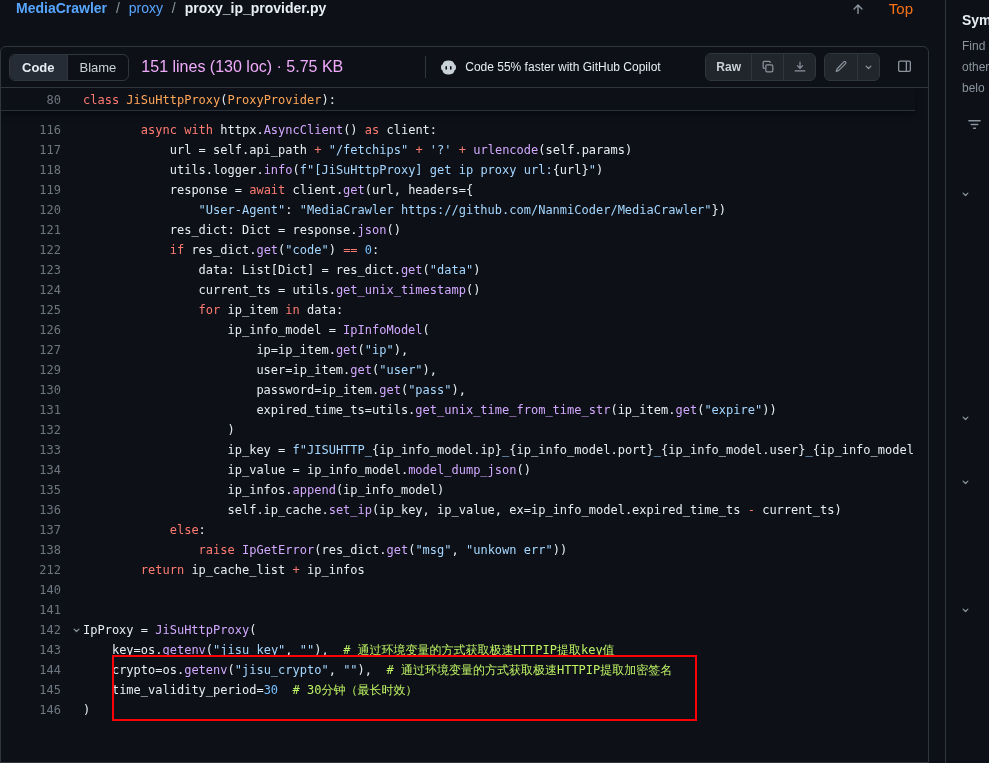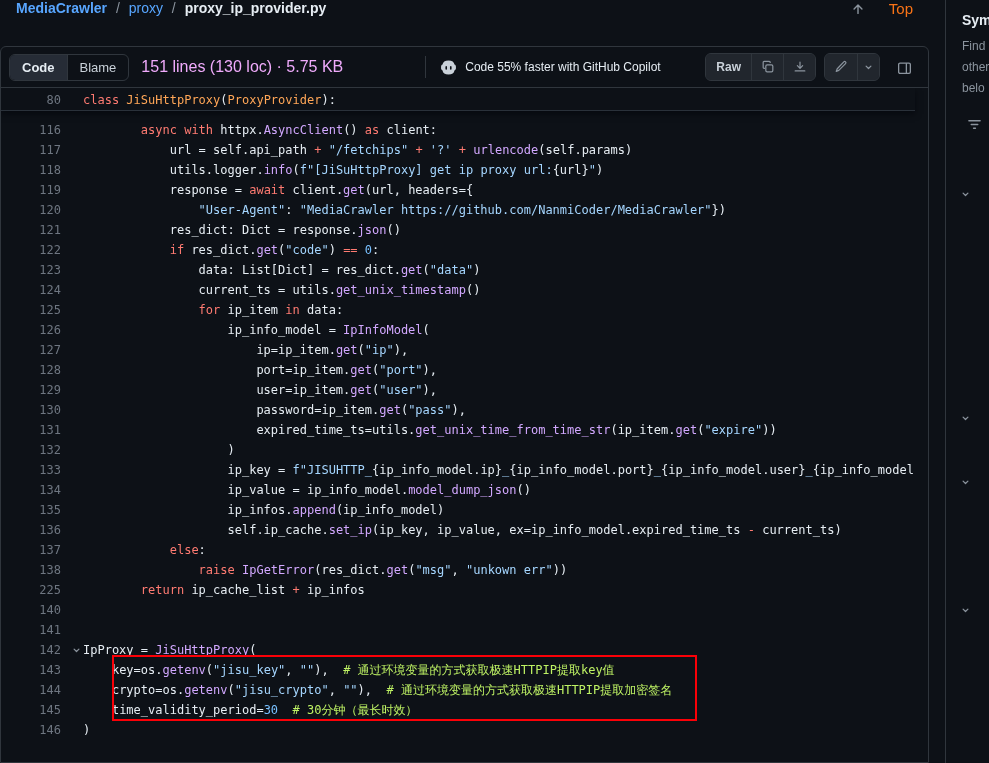--- a/index.html
+++ b/index.html
@@ -18,21 +18,21 @@
 
   .code-panel{flex:1;border:1px solid #30363d;border-radius:6px 6px 0 0;display:flex;flex-direction:column;overflow:hidden;background:#0d1117}
 
   .toolbar{height:41px;flex:none;border-bottom:1px solid #30363d;display:flex;align-items:center;padding:0 8px;gap:12px}
   .seg-control{display:flex;border:1px solid #30363d;border-radius:6px;overflow:hidden;flex:none}
   .seg{padding:5px 12px;font-size:13px;color:#c9d1d9;background:transparent;border:none;cursor:pointer}
   .seg.active{background:#262c36;color:#e6edf3;font-weight:700}
   .seg + .seg{border-left:1px solid #30363d}
   .meta{font-size:16px;color:#f0abfc;white-space:nowrap}
   .copilot{display:flex;align-items:center;gap:8px;font-size:12px;color:#e6edf3;border-left:1px solid #30363d;padding-left:14px;margin-left:70px;height:22px;white-space:nowrap}
-  .toolbar-right{margin-left:auto;display:flex;align-items:flex-end;gap:8px}
+  .toolbar-right{margin-left:auto;display:flex;align-items:flex-start;gap:8px}
   .btn-group{display:flex;align-items:stretch;border:1px solid #30363d;border-radius:6px;overflow:hidden;background:#21262d}
   .tbtn{display:flex;align-items:center;justify-content:center;height:26px;padding:0 10px;background:#21262d;border:none;color:#c9d1d9;font-size:12px;font-weight:600;cursor:pointer}
   .tbtn + .tbtn{border-left:1px solid #30363d}
   .tbtn.icon{width:32px;padding:0}
   .tbtn.caret{width:22px;padding:0}
   .ghost{background:transparent;border:none;width:32px;height:26px;display:flex;align-items:center;justify-content:center;cursor:pointer}
 
   .code-area{position:relative;flex:1;overflow:hidden;font-family:"DejaVu Sans Mono","Liberation Mono",monospace;font-size:12px;line-height:20px}
   .code-content{padding-top:32px}
   .code-row{display:flex;height:20px}
@@ -179,25 +179,20 @@
             <span class="ln">126</span>
             <span class="fold"></span>
             <span class="cl">                    <span class="tk-p">ip_info_model = </span><span class="tk-f">IpInfoModel</span><span class="tk-p">(</span></span>
           </div>
           <div class="code-row">
             <span class="ln">127</span>
             <span class="fold"></span>
             <span class="cl">                        <span class="tk-p">ip=ip_item.</span><span class="tk-f">get</span><span class="tk-p">(</span><span class="tk-s">"ip"</span><span class="tk-p">),</span></span>
           </div>
           <div class="code-row">
-            <span class="ln">128</span>
-            <span class="fold"></span>
-            <span class="cl">                        <span class="tk-p">port=ip_item.</span><span class="tk-f">get</span><span class="tk-p">(</span><span class="tk-s">"port"</span><span class="tk-p">),</span></span>
-          </div>
-          <div class="code-row">
             <span class="ln">129</span>
             <span class="fold"></span>
             <span class="cl">                        <span class="tk-p">user=ip_item.</span><span class="tk-f">get</span><span class="tk-p">(</span><span class="tk-s">"user"</span><span class="tk-p">),</span></span>
           </div>
           <div class="code-row">
             <span class="ln">130</span>
             <span class="fold"></span>
             <span class="cl">                        <span class="tk-p">password=ip_item.</span><span class="tk-f">get</span><span class="tk-p">(</span><span class="tk-s">"pass"</span><span class="tk-p">),</span></span>
           </div>
           <div class="code-row">
@@ -234,21 +229,21 @@
             <span class="ln">137</span>
             <span class="fold"></span>
             <span class="cl">            <span class="tk-k">else</span><span class="tk-p">:</span></span>
           </div>
           <div class="code-row">
             <span class="ln">138</span>
             <span class="fold"></span>
             <span class="cl">                <span class="tk-k">raise</span><span class="tk-p"> </span><span class="tk-f">IpGetError</span><span class="tk-p">(res_dict.</span><span class="tk-f">get</span><span class="tk-p">(</span><span class="tk-s">"msg"</span><span class="tk-p">, </span><span class="tk-s">"unkown err"</span><span class="tk-p">))</span></span>
           </div>
           <div class="code-row">
-            <span class="ln">225</span>
+            <span class="ln">212</span>
             <span class="fold"></span>
             <span class="cl">        <span class="tk-k">return</span><span class="tk-p"> ip_cache_list </span><span class="tk-k">+</span><span class="tk-p"> ip_infos</span></span>
           </div>
           <div class="code-row">
             <span class="ln">140</span>
             <span class="fold"></span>
             <span class="cl"></span>
           </div>
           <div class="code-row">
             <span class="ln">141</span>

